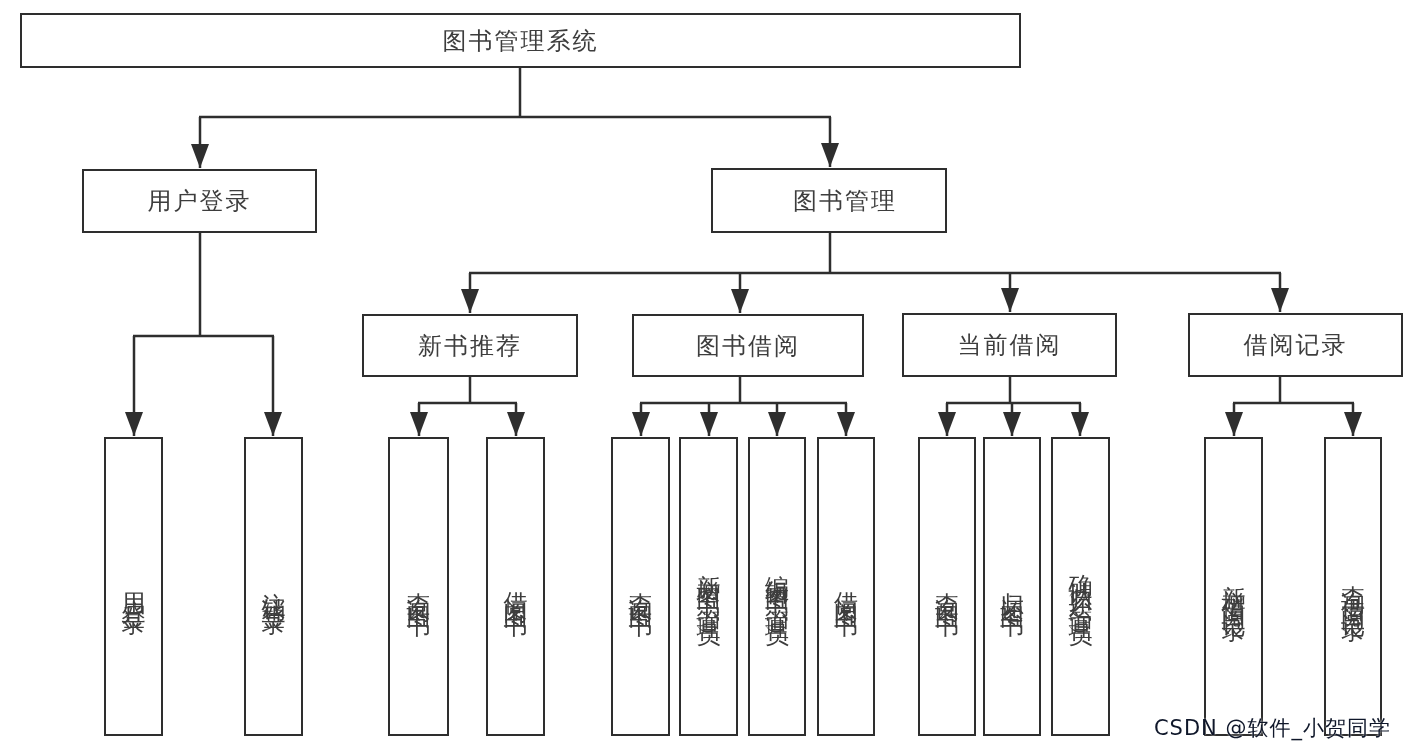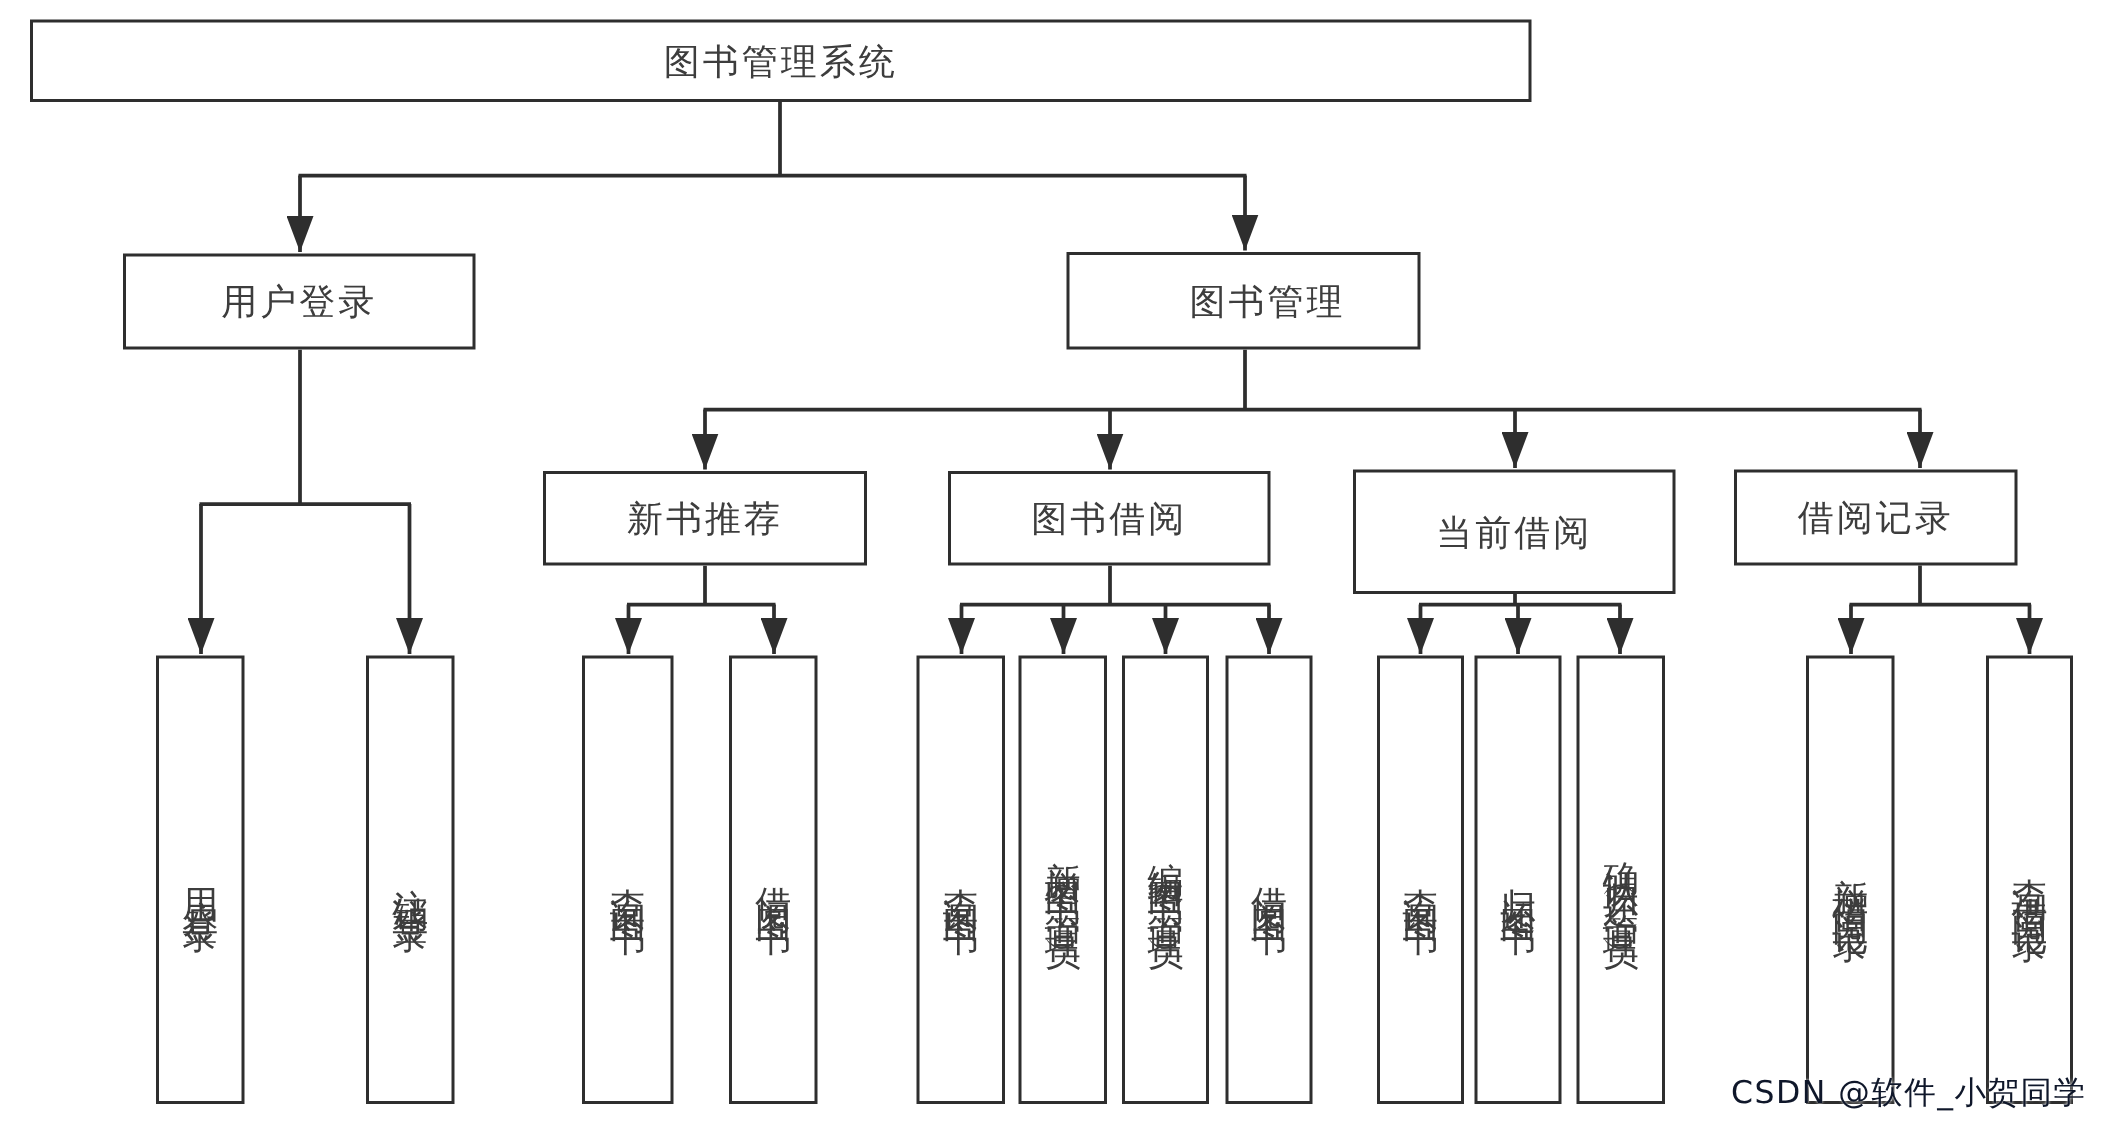--- a/index.html
+++ b/index.html
@@ -101,23 +101,23 @@
       <path d="M1353,403 V436" marker-end="url(#ah)"></path>
     </g>
   </svg>
 
   <div class="node" style="left:20px; top:13px; width:1001px; height:55px;text-align:right;">图书管理系统</div>
 
   <div class="node" style="left:82px; top:169px; width:235px; height:64px;">用户登录</div>
   <div class="node" style="left:711px; top:168px; width:236px; height:65px;padding-left:32px;">图书管理</div>
 
   <div class="node" style="left:362px; top:314px; width:216px; height:63px;text-align:center;">新书推荐</div>
-  <div class="node" style="left:632px; top:314px; width:215px; height:63px;">图书借阅</div>
-  <div class="node" style="left:902px; top:313px; width:215px; height:83px;">当前借阅</div>
-  <div class="node" style="left:1156px; top:313px; width:189px; height:64px;">借阅记录</div>
+  <div class="node" style="left:632px; top:314px; width:232px; height:63px;">图书借阅</div>
+  <div class="node" style="left:902px; top:313px; width:215px; height:64px;">当前借阅</div>
+  <div class="node" style="left:1188px; top:313px; width:215px; height:64px;">借阅记录</div>
 
   <div class="node leaf" style="left:104px; top:437px; width:59px; height:299px;">
     <span>用户登录</span>
   </div>
   <div class="node leaf" style="left:244px; top:437px; width:59px; height:299px;">
     <span>注销登录</span>
   </div>
 
   <div class="node leaf" style="left:388px; top:437px; width:61px; height:299px;">
     <span>查询图书</span>

